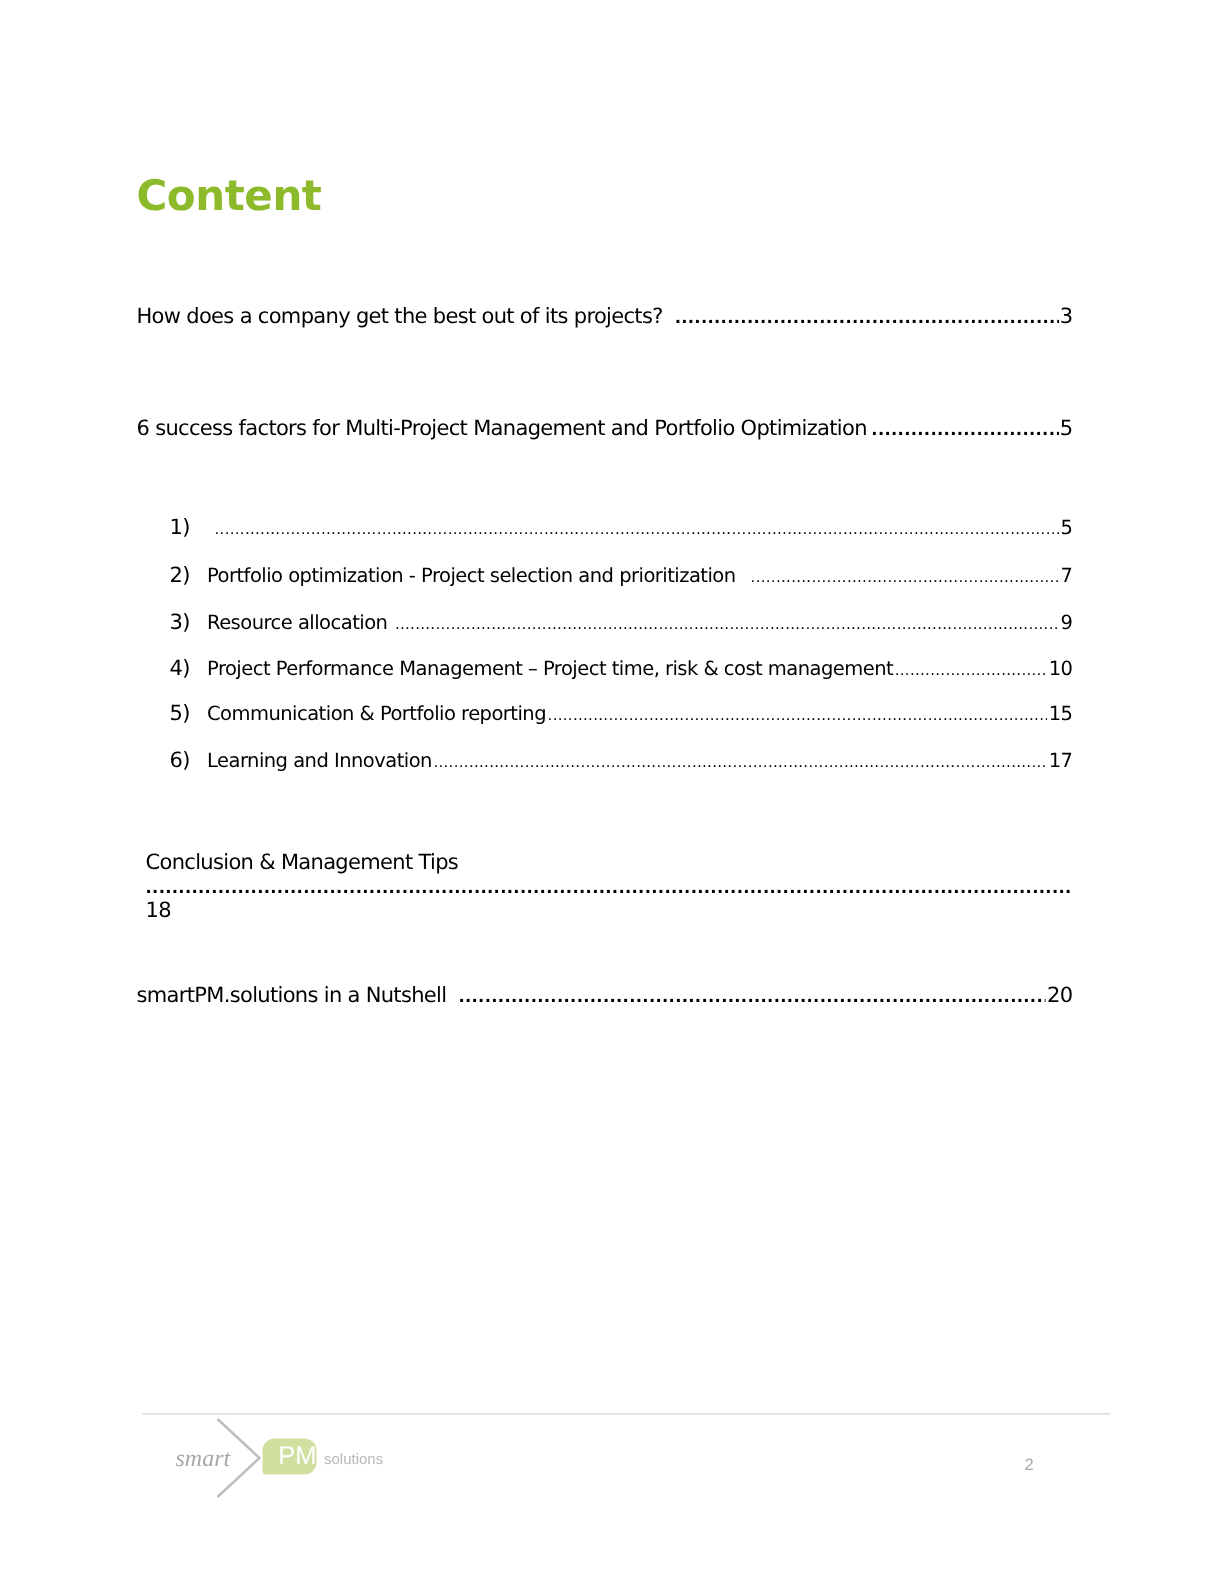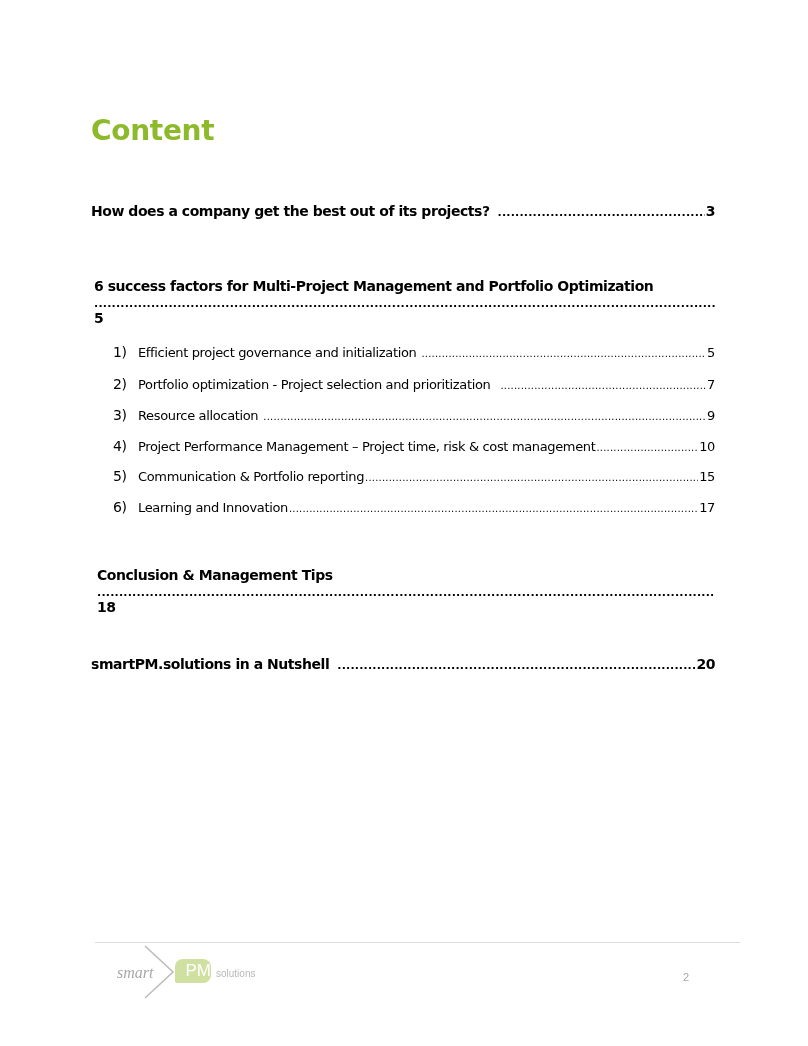--- a/index.html
+++ b/index.html
@@ -29,21 +29,21 @@
       position: absolute;
       display: flex;
       align-items: baseline;
       white-space: nowrap;
       overflow: hidden;
     }
     .toc-entry.level1 {
       left: 91px;
       width: 624px;
       font-size: 14px;
-      font-weight: bold;
+      font-weight: normal;
       font-family: "DejaVu Sans", "Liberation Sans", sans-serif;
       letter-spacing: -0.45px;
     }
     .toc-entry.level2 {
       left: 113px;
       width: 602px;
       font-size: 13px;
       font-family: "DejaVu Sans", "Liberation Sans", sans-serif;
       letter-spacing: -0.35px;
     }
@@ -142,29 +142,28 @@
 <div>
 
   <div class="page-title">Content</div>
 
   <div class="toc-entry level1" style="top:203px;">
     <span class="toc-text">How does a company get the best out of its projects?</span>
     <span class="toc-leader" style="margin-left:8px;"></span>
     <span class="toc-page">3</span>
   </div>
 
-  <div class="toc-entry level1" style="top:278px;flex-direction:column;">
+  <div class="toc-entry level1" style="top:278px;">
     <span class="toc-text">6 success factors for Multi-Project Management and Portfolio Optimization</span>
     <span class="toc-leader" style="margin-left:3px;"></span>
     <span class="toc-page">5</span>
   </div>
 
   <div class="toc-entry level2" style="top:344px;">
     <span class="toc-num">1)</span>
-    <span class="toc-text">Efficient project governance and initialization</span>
     <span class="toc-leader" style="margin-left:5px;"></span>
     <span class="toc-page">5</span>
   </div>
 
   <div class="toc-entry level2" style="top:376px;">
     <span class="toc-num">2)</span>
     <span class="toc-text">Portfolio optimization - Project selection and prioritization</span>
     <span class="toc-leader" style="margin-left:10px;"></span>
     <span class="toc-page">7</span>
   </div>

